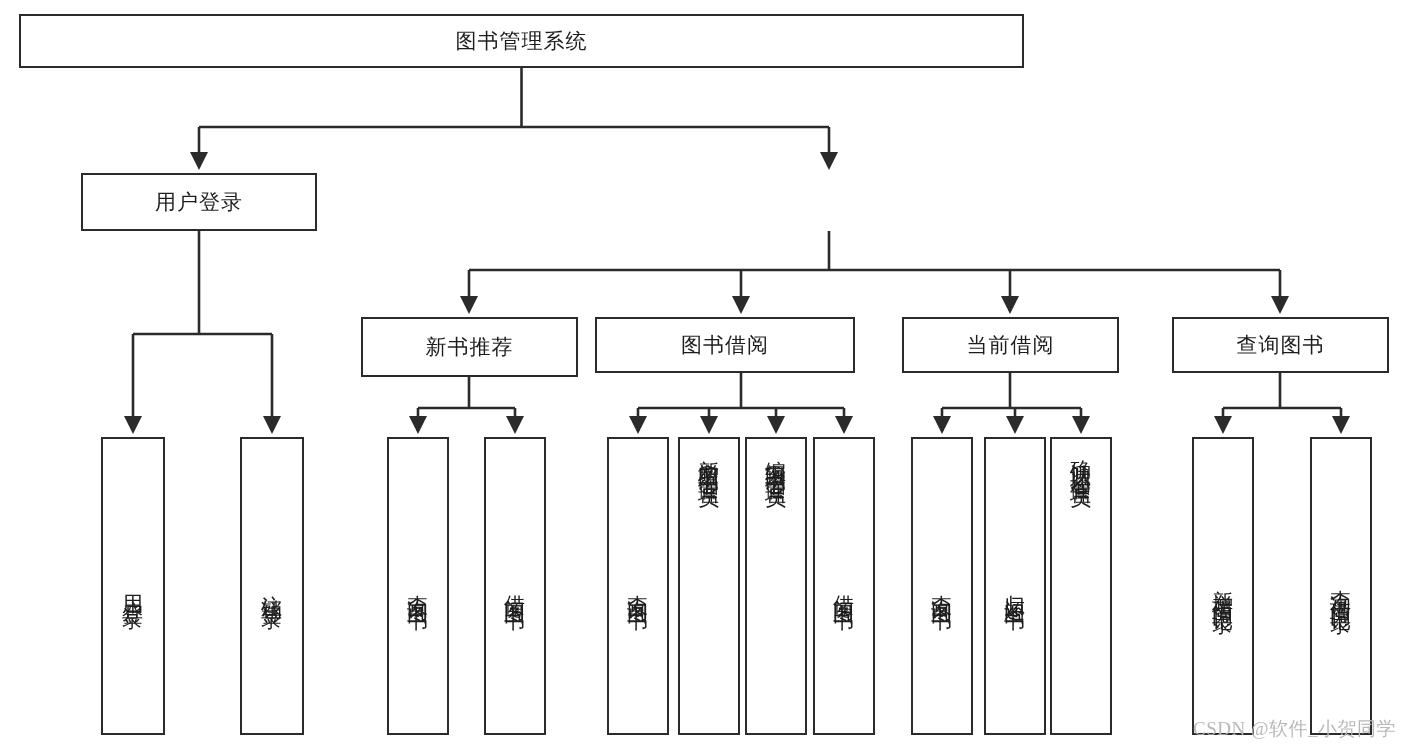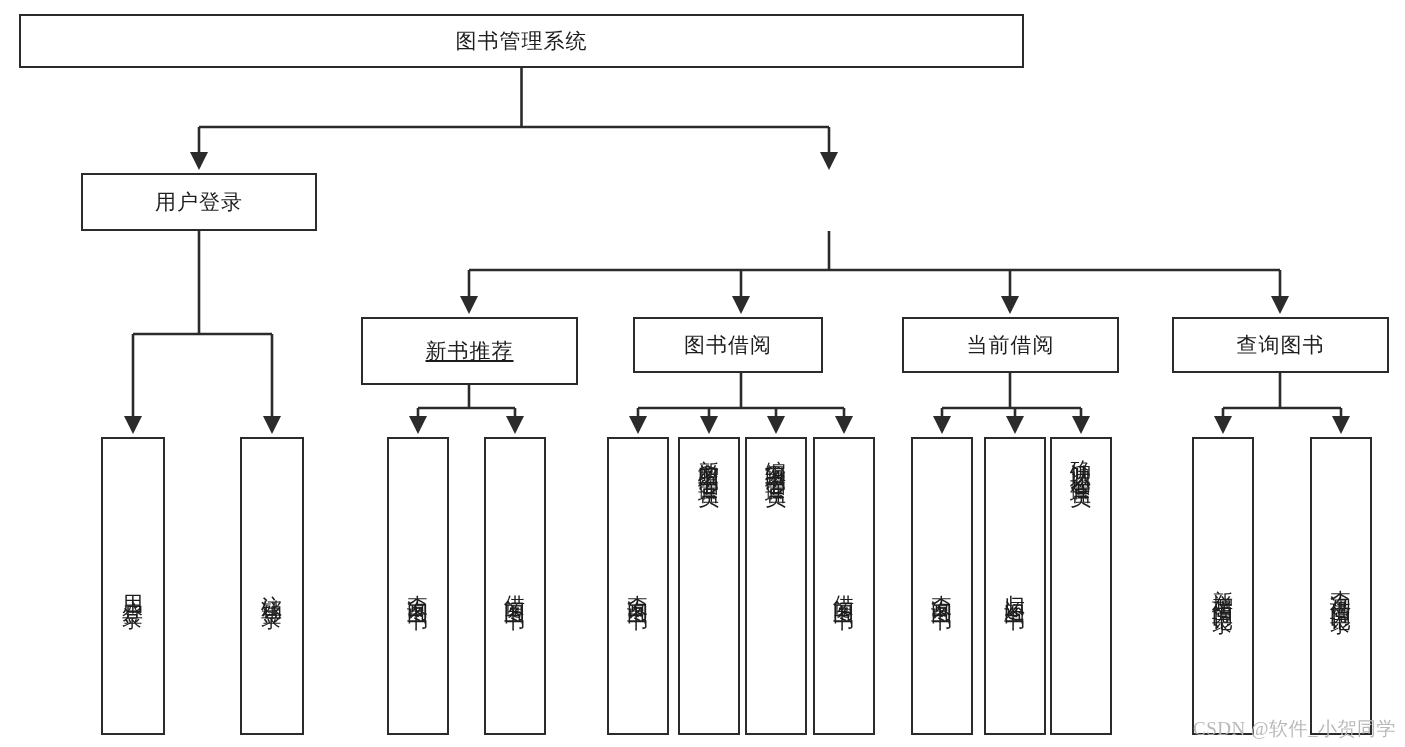--- a/index.html
+++ b/index.html
@@ -132,24 +132,24 @@
   </svg>
 
   <div class="node" style="left:19px; top:14px; width:1005px; height:54px;">
     <span class="node-label">图书管理系统</span>
   </div>
 
   <div class="node" style="left:81px; top:173px; width:236px; height:58px;">
     <span class="node-label">用户登录</span>
   </div>
 
-  <div class="node" style="left:361px; top:317px; width:217px; height:68px;text-decoration:underline;">
+  <div class="node" style="left:361px; top:317px; width:217px; height:60px;">
     <span class="node-label">新书推荐</span>
   </div>
-  <div class="node" style="left:633px; top:317px; width:190px; height:56px;">
+  <div class="node" style="left:595px; top:317px; width:260px; height:56px;">
     <span class="node-label">图书借阅</span>
   </div>
   <div class="node" style="left:902px; top:317px; width:217px; height:56px;">
     <span class="node-label">当前借阅</span>
   </div>
   <div class="node" style="left:1172px; top:317px; width:217px; height:56px;">
     <span class="node-label">查询图书</span>
   </div>
 
   <div class="node vertical center-v" style="left:101px; top:437px; width:64px; height:298px;">

